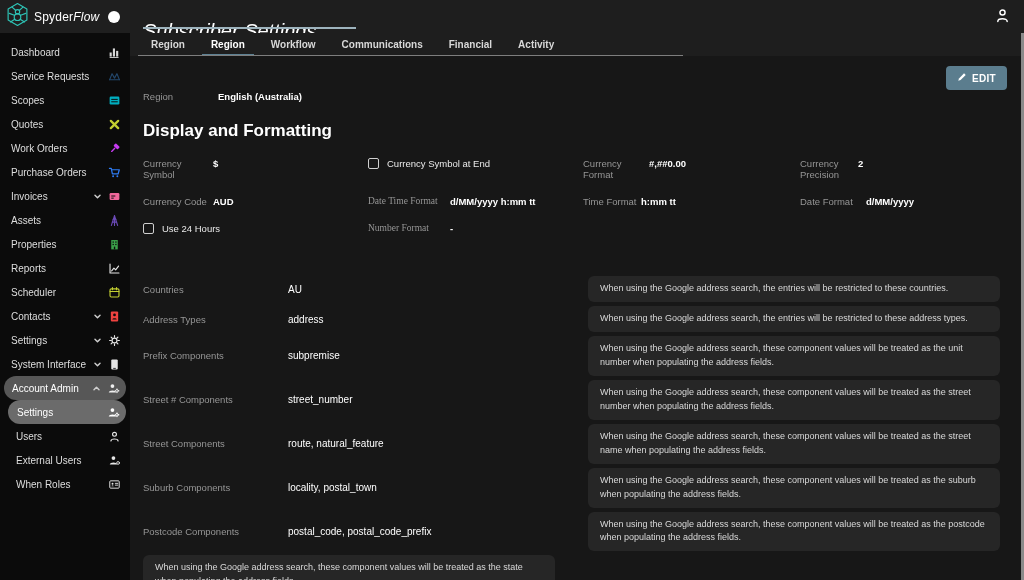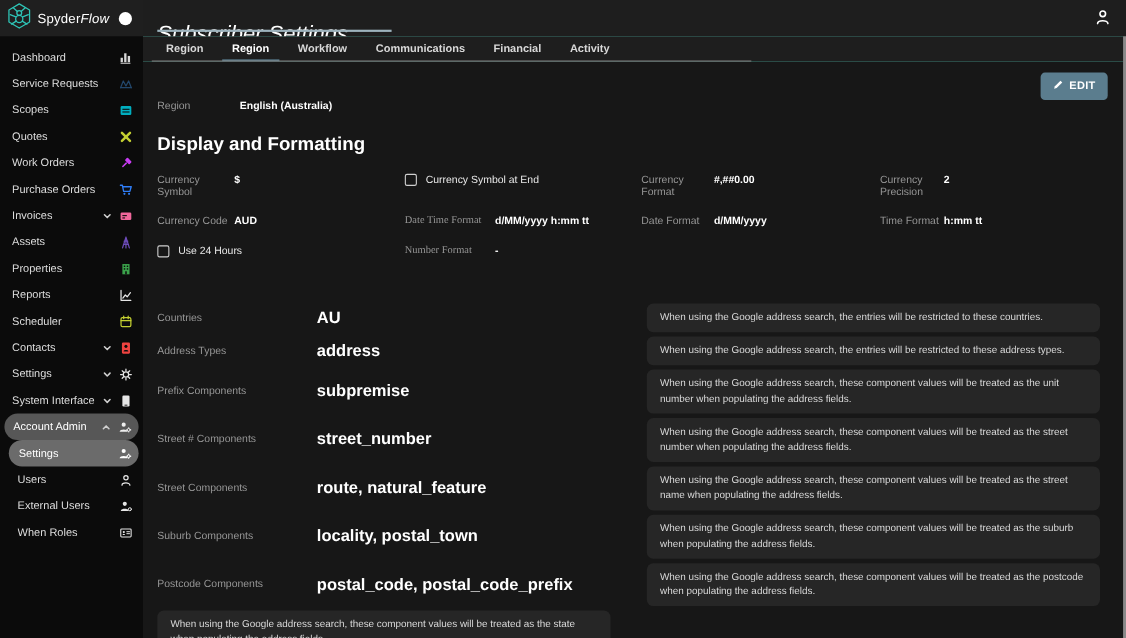--- a/index.html
+++ b/index.html
@@ -1,18 +1,18 @@
 <!DOCTYPE html>
 <html style="--edit-bg: #5b7d8e; --tab-underline: #5e8294;"><head>
 <meta charset="utf-8">
 <style>
   * { margin:0; padding:0; box-sizing:border-box; }
   html,body { background:#000; }
   body { font-family:"Liberation Sans", sans-serif; }
-  #app { position:relative; width:1024px; height:580px; overflow:hidden; background:#5eead4; }
+  #app { position:relative; width:1024px; height:580px; overflow:hidden; background:#ef4444; }
 
   
   .sidebar { position:absolute; left:0; top:0; width:130px; height:100%; background:#0b0b0b; z-index:3; }
   .logo-bar { height:33px; background:#1f1f1f; display:flex; align-items:center; padding-left:5px; }
   .brand-text { color:#fff; font-size:12px; margin-left:4px; letter-spacing:.2px; }
   .brand-text .it { font-style:italic; }
   .sidebar-toggle { width:12px; height:12px; border-radius:50%; background:#fff; margin-left:9px; }
   .nav { padding-top:7px; }
   .nav-item { height:24px; display:flex; align-items:center; padding:0 9px 0 11px; cursor:pointer; }
   .nav-item.sub { padding-left:16px; }
@@ -56,21 +56,21 @@
   .c3 .f-label { width:66px; }
   .c4 .f-label { width:58px; }
   .f-value { color:#fff; font-weight:bold; }
   .checkbox { width:11px; height:11px; border:1.5px solid #cfcfcf; border-radius:2px; margin-right:8px; flex-shrink:0; cursor:pointer; }
   .cb-label { color:#e9e9e9; }
 
   .ga-section { margin-top:42px; }
   .addr-rows { margin-top:12px; }
   .addr-row { display:flex; align-items:center; margin-bottom:4px; min-height:26px; }
   .addr-label { width:145px; color:#969696; font-size:9.5px; flex-shrink:0; }
-  .addr-value { color:#fff; font-weight:bold; font-size:15px; flex:1; }
+  .addr-value { color:#fff; font-weight:normal; font-size:10px; flex:1; }
   .addr-help { width:412px; margin-right:24px; background:#262626; border-radius:6px; padding:6px 12px;
                color:#d9d9d9; font-size:9px; line-height:1.55; flex-shrink:0; }
 
   .scrollbar { position:absolute; right:0; top:33px; bottom:0; width:3px; background:#303030; }
   .scroll-thumb { position:absolute; top:0; width:3px; height:100%; background:#8a8a8a; }
 </style>
 </head>
 <body>
 
 <div id="app">
@@ -428,28 +428,28 @@
         </div>
 
         <div class="fcell c1">
           <span class="f-label">Currency Code</span>
           <span class="f-value">AUD</span>
         </div>
         <div class="fcell c2">
           <span class="f-label">Date Time Format</span>
           <span class="f-value">d/MM/yyyy h:mm tt</span>
         </div>
+        <div class="fcell c4">
+          <span class="f-label">Time Format</span>
+          <span class="f-value">h:mm tt</span>
+        </div>
         <div class="fcell c3">
           <span class="f-label">Date Format</span>
           <span class="f-value">d/MM/yyyy</span>
         </div>
-        <div class="fcell c4">
-          <span class="f-label">Time Format</span>
-          <span class="f-value">h:mm tt</span>
-        </div>
 
         <div class="fcell c1">
           <span class="checkbox"></span>
           <span class="cb-label">Use 24 Hours</span>
         </div>
         <div class="fcell c2">
           <span class="f-label">Number Format</span>
           <span class="f-value">-</span>
         </div>
         <div class="fcell c3"></div>

